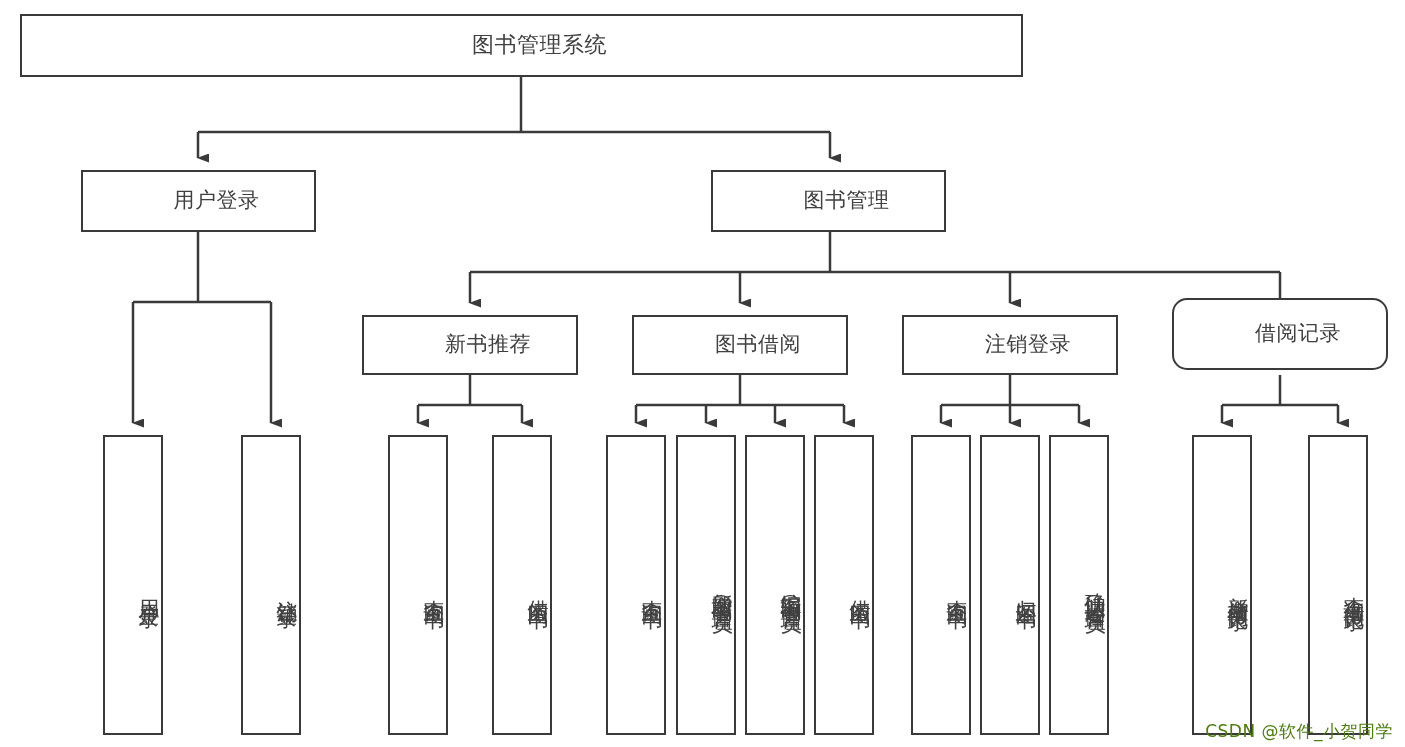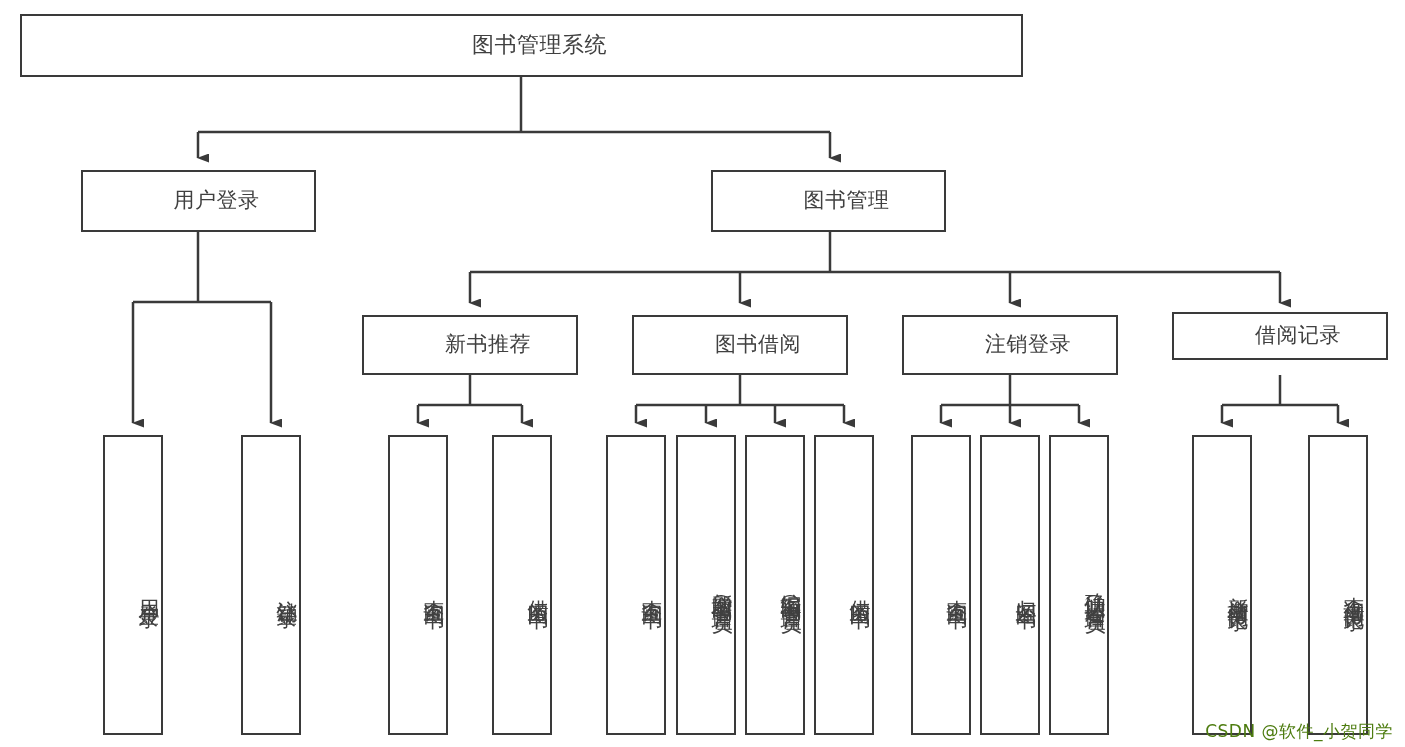--- a/index.html
+++ b/index.html
@@ -137,21 +137,21 @@
 
   <div class="node horiz" style="left:711px; top:170px; width:235px; height:62px;">
     <span class="lbl">图书管理</span>
   </div>
   <div class="node horiz" style="left:632px; top:315px; width:216px; height:60px;">
     <span class="lbl">图书借阅</span>
   </div>
   <div class="node horiz" style="left:902px; top:315px; width:216px; height:60px;">
     <span class="lbl">注销登录</span>
   </div>
-  <div class="node horiz" style="left:1172px; top:312px; width:216px; height:48px;">
+  <div class="node horiz" style="left:1172px; top:298px; width:216px; height:72px;border-radius:15px;">
     <span class="lbl">借阅记录</span>
   </div>
 
   <div class="node vert" style="left:103px; top:435px; width:60px; height:300px;">
     <span class="lbl">用户登录</span>
   </div>
   <div class="node vert" style="left:241px; top:435px; width:60px; height:300px;">
     <span class="lbl">注销登录</span>
   </div>
 

